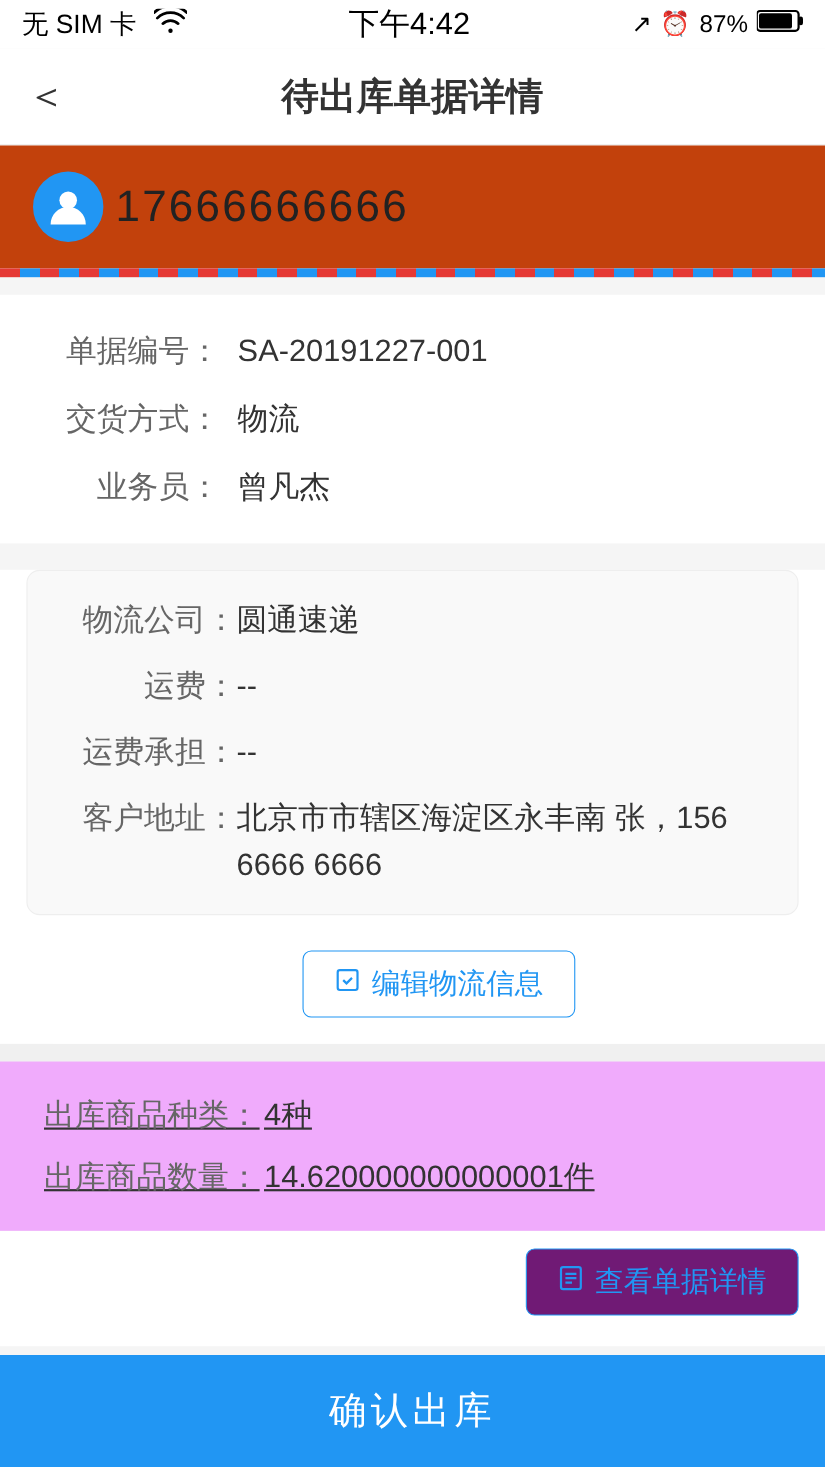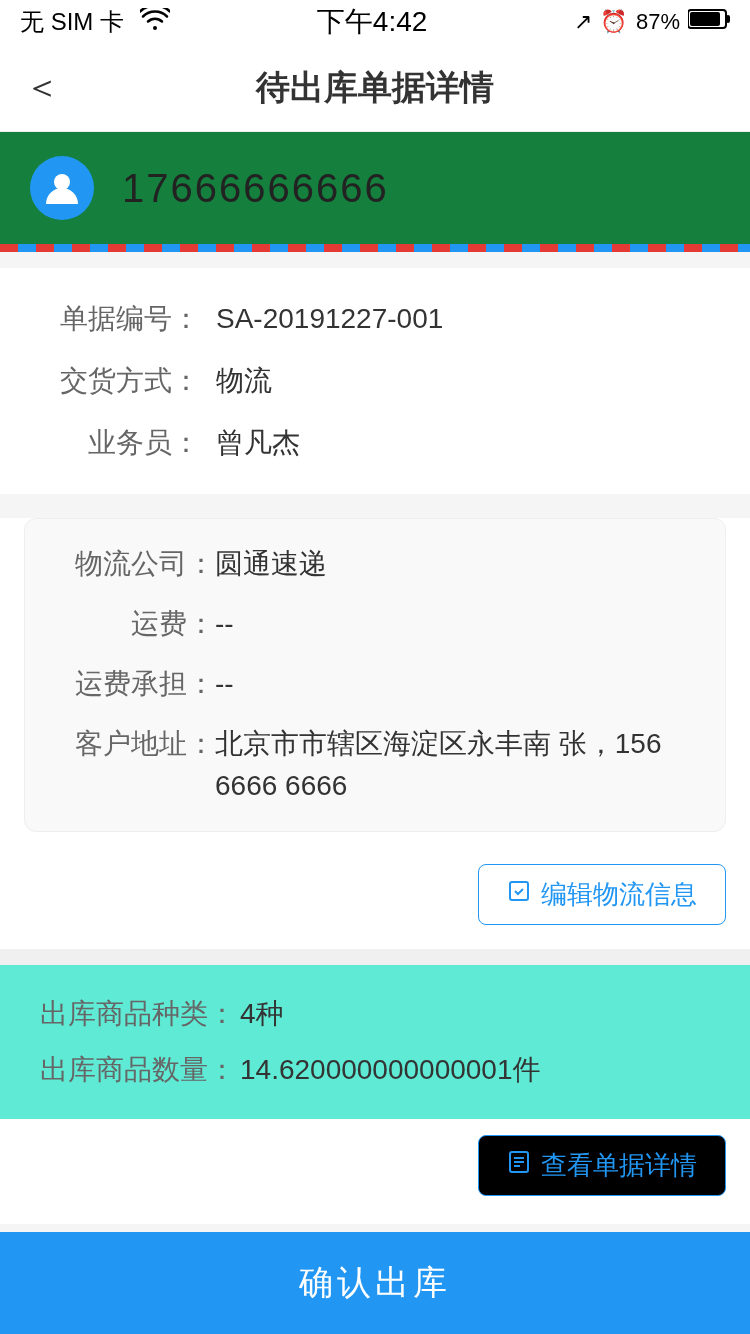--- a/index.html
+++ b/index.html
@@ -60,25 +60,25 @@
       background: repeating-linear-gradient(
         90deg,
         #e53935 0px, #e53935 18px,
         #2196f3 18px, #2196f3 36px
       );
       margin-top: 0;
     }
 
     
     .user-section {
-      background: #15803d;
+      background: #c2410c;
       padding: 24px 30px;
       display: flex;
       align-items: center;
-      gap: 28px;
+      gap: 11px;
     }
     .user-avatar {
       width: 64px;
       height: 64px;
       border-radius: 50%;
       background: #2196f3;
       display: flex;
       align-items: center;
       justify-content: center;
       flex-shrink: 0;
@@ -148,21 +148,21 @@
     }
     .location-icon {
       color: #2196f3;
       font-size: 30px;
       cursor: pointer;
     }
 
     
     .edit-btn-row {
       display: flex;
-      justify-content: flex-end;
+      justify-content: center;
       padding: 20px 24px 24px;
       background: #fff;
       margin-left: 48px;
     }
     .edit-btn {
       display: flex;
       align-items: center;
       gap: 10px;
       border: 1px solid #2196f3;
       border-radius: 8px;
@@ -174,23 +174,24 @@
     }
 
     
     .separator {
       height: 16px;
       background: #f0f0f0;
     }
 
     
     .quantity-section {
-      background: #5eead4;
+      background: #f0abfc;
       padding: 30px 40px;
       margin-top: 0;
+      text-decoration: underline;
     }
     .quantity-row {
       display: flex;
       align-items: center;
       margin-bottom: 18px;
       font-size: 28px;
     }
     .quantity-row:last-child { margin-bottom: 0; }
     .quantity-label {
       color: #666;
@@ -210,21 +211,21 @@
     }
     .view-btn {
       display: flex;
       align-items: center;
       gap: 10px;
       border: 1px solid #2196f3;
       border-radius: 8px;
       padding: 12px 28px;
       color: #2196f3;
       font-size: 26px;
-      background: #000000;
+      background: #701a75;
       cursor: pointer;
     }
 
     
     .bottom-spacer {
       flex: 1;
       background: #f5f5f5;
       min-height: 180px;
     }
 

